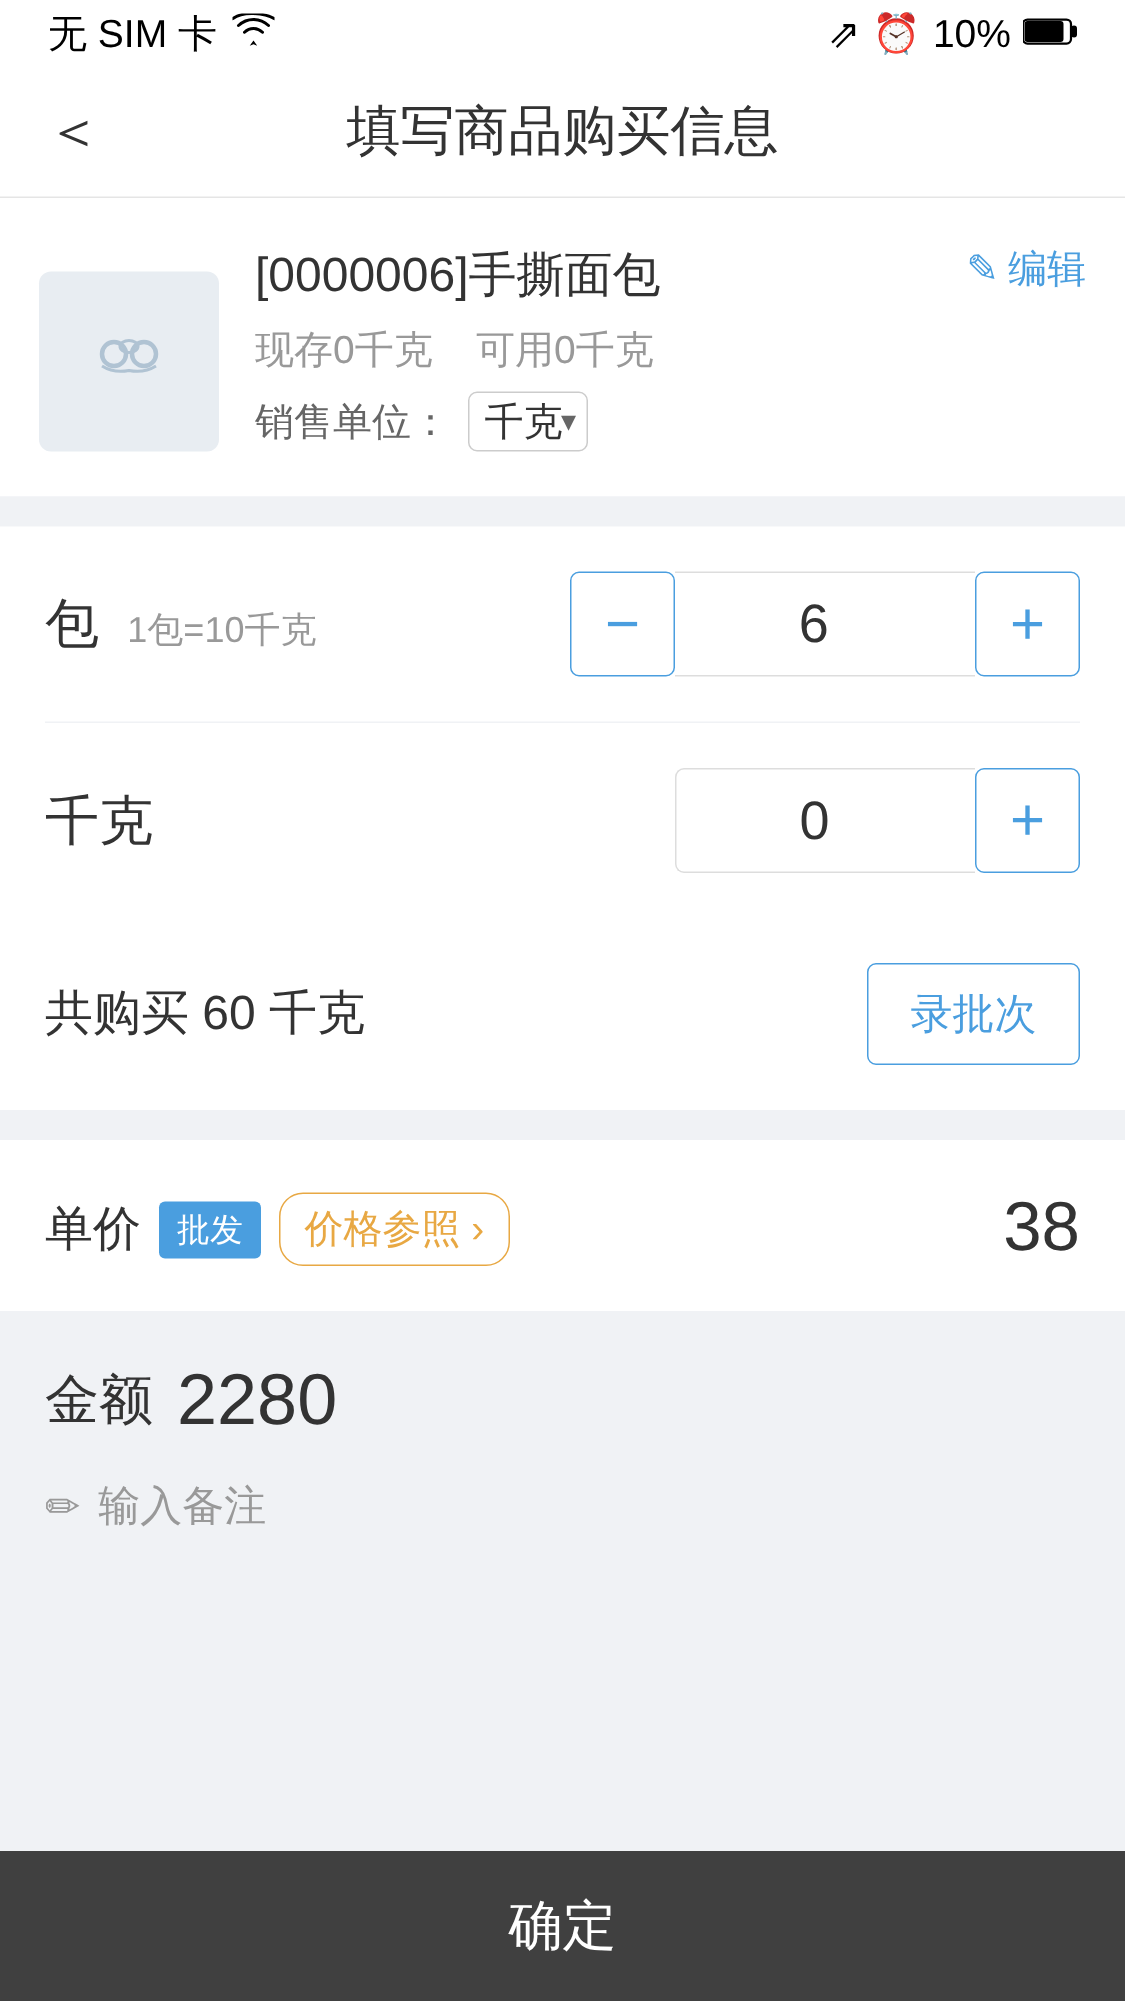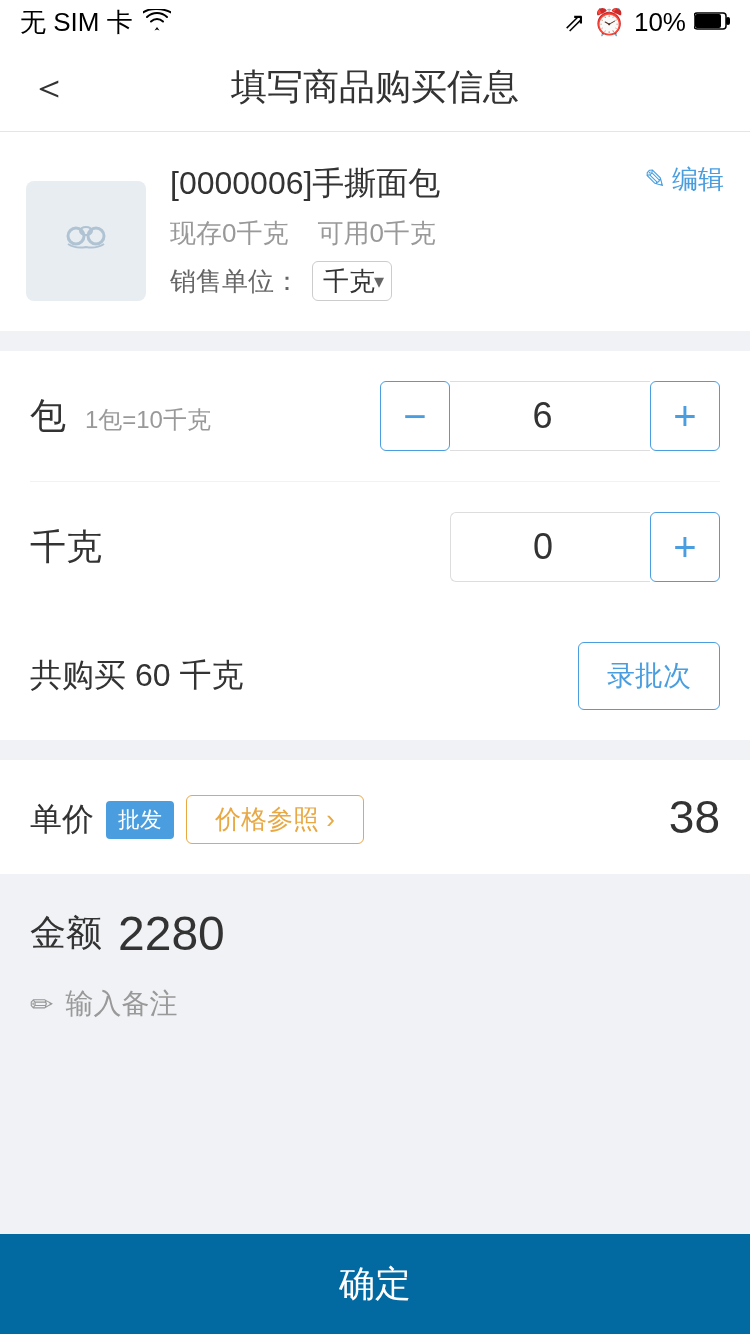--- a/index.html
+++ b/index.html
@@ -13,21 +13,21 @@
       color: #333;
     }
 
     
     .status-bar {
       height: 44px;
       background: #fff;
       display: flex;
       align-items: center;
       justify-content: space-between;
-      padding: 0 20px;
+      padding: 0 32px;
       font-size: 26px;
       color: #000;
     }
     .status-left { display: flex; align-items: center; gap: 10px; }
     .status-center { font-weight: 600; font-size: 30px; }
     .status-right { display: flex; align-items: center; gap: 8px; font-size: 26px; }
 
     
     .nav-bar {
       height: 88px;
@@ -226,22 +226,22 @@
     .price-label { font-size: 32px; color: #333; }
     .price-tag {
       background: #4a9edf;
       color: #fff;
       font-size: 22px;
       padding: 4px 12px;
       border-radius: 4px;
     }
     .price-ref-btn {
       border: 1px solid #e8a843;
-      border-radius: 6px;
-      padding: 6px 28px;
+      border-radius: 16px;
+      padding: 6px 16px;
       font-size: 26px;
       color: #e8a843;
       background: #fff;
       display: flex;
       align-items: center;
       gap: 6px;
     }
     .price-value {
       font-size: 46px;
       color: #333;
@@ -276,21 +276,21 @@
       background: #f0f2f5;
     }
 
     
     .confirm-btn {
       position: fixed;
       bottom: 0;
       left: 0;
       width: 750px;
       height: 100px;
-      background: #0369a1;
+      background: #404040;
       color: #fff;
       font-size: 36px;
       font-weight: 500;
       border: none;
       cursor: pointer;
       display: flex;
       align-items: center;
       justify-content: center;
     }
   </style>

